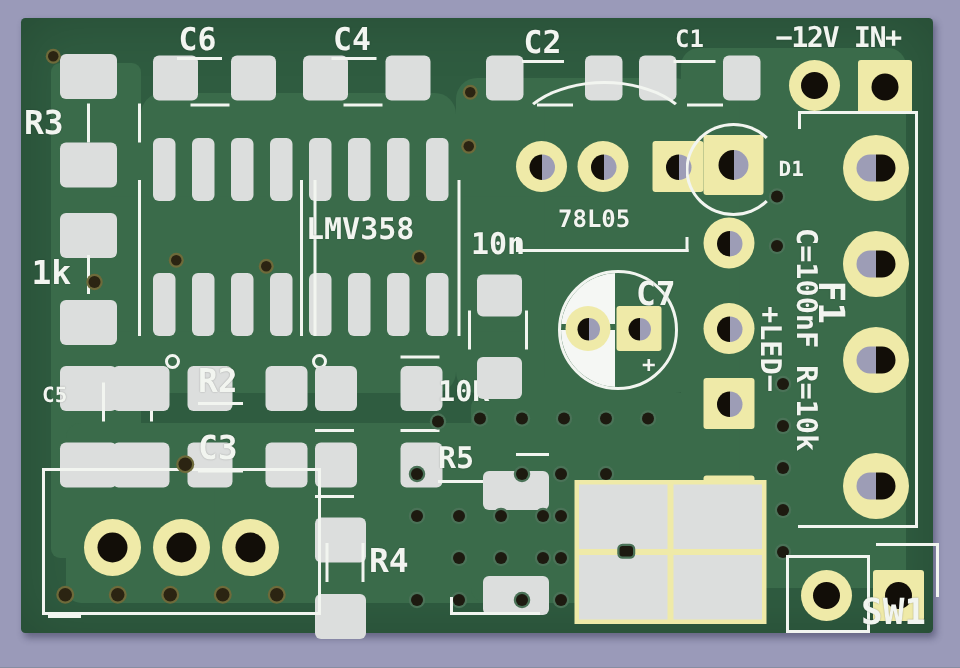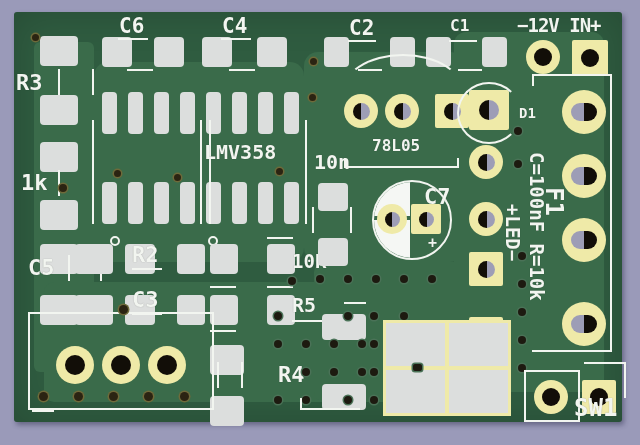--- a/index.html
+++ b/index.html
@@ -92,21 +92,21 @@
     <div class="smd" style="left:26px;top:188px;width:38px;height:30px;"></div>
     <div class="smd" style="left:26px;top:232px;width:38px;height:30px;"></div>
     <div class="smd" style="left:26px;top:283px;width:38px;height:30px;"></div>
 
     <div class="silk" style="left:2px;top:60px;font-size:22px;">R3</div>
     <div class="sline" style="left:44px;top:57px;width:2px;height:26px;"></div>
     <div class="sline" style="left:78px;top:57px;width:2px;height:26px;"></div>
     <div class="silk" style="left:7px;top:160px;font-size:22px;">1k</div>
     <div class="sline" style="left:44px;top:158px;width:2px;height:26px;"></div>
     <div class="sline" style="left:78px;top:158px;width:2px;height:26px;"></div>
-    <div class="silk" style="left:14px;top:245px;font-size:22px;">C5</div>
+    <div class="silk" style="left:14px;top:245px;font-size:14px;">C5</div>
     <div class="sline" style="left:54px;top:243px;width:2px;height:26px;"></div>
     <div class="sline" style="left:86px;top:243px;width:2px;height:26px;"></div>
 
     <div class="smd" style="left:88px;top:80px;width:15px;height:42px;"></div>
     <div class="smd" style="left:114px;top:80px;width:15px;height:42px;"></div>
     <div class="smd" style="left:140px;top:80px;width:15px;height:42px;"></div>
     <div class="smd" style="left:166px;top:80px;width:15px;height:42px;"></div>
     <div class="smd" style="left:88px;top:170px;width:15px;height:42px;"></div>
     <div class="smd" style="left:114px;top:170px;width:15px;height:42px;"></div>
     <div class="smd" style="left:140px;top:170px;width:15px;height:42px;"></div>
@@ -162,21 +162,21 @@
     <div class="sline" style="left:278px;top:308px;width:58px;height:2px;"></div>
 
     <div class="smd" style="left:304px;top:171px;width:30px;height:28px;"></div>
     <div class="smd" style="left:304px;top:226px;width:30px;height:28px;"></div>
     <div class="silk" style="left:300px;top:140px;font-size:20px;">10n</div>
     <div class="sline" style="left:298px;top:195px;width:2px;height:26px;"></div>
     <div class="sline" style="left:336px;top:195px;width:2px;height:26px;"></div>
 
     <div class="smd" style="left:196px;top:333px;width:34px;height:30px;"></div>
     <div class="smd" style="left:196px;top:384px;width:34px;height:30px;"></div>
-    <div class="silk" style="left:232px;top:352px;font-size:22px;margin-left:32px;">R4</div>
+    <div class="silk" style="left:232px;top:352px;font-size:22px;">R4</div>
     <div class="sline" style="left:203px;top:350px;width:2px;height:26px;"></div>
     <div class="sline" style="left:227px;top:350px;width:2px;height:26px;"></div>
 
     <div class="smd" style="left:308px;top:302px;width:44px;height:26px;"></div>
     <div class="smd" style="left:308px;top:372px;width:44px;height:26px;"></div>
 
     <div class="thru" style="left:330px;top:82px;width:34px;height:34px;">
       <div class="hole halfl" style="width:17px;height:17px;"></div>
       </div>
     <div class="thru" style="left:371px;top:82px;width:34px;height:34px;">

